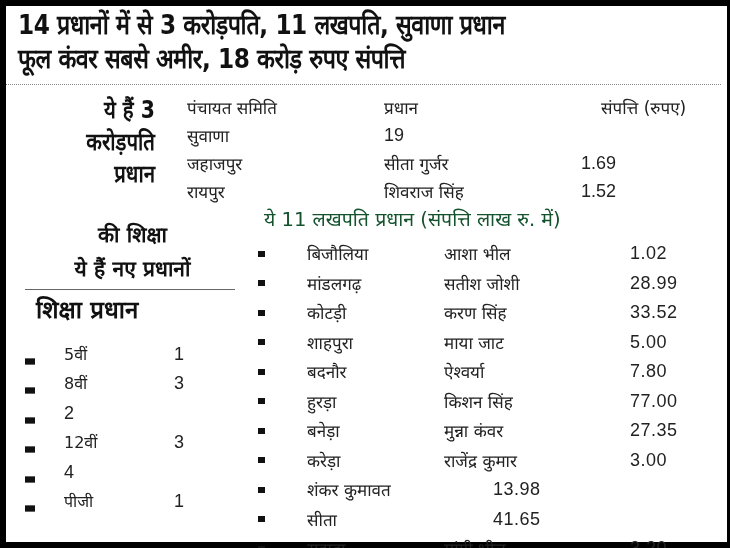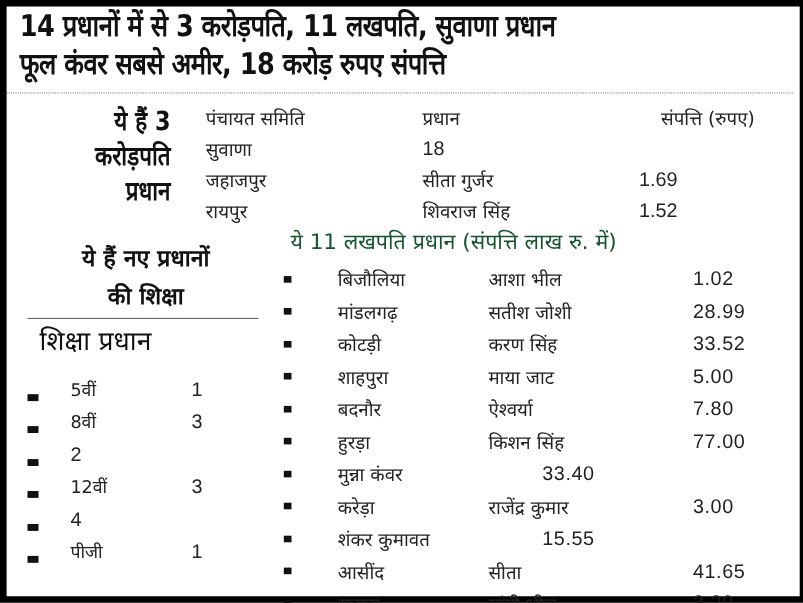--- a/index.html
+++ b/index.html
@@ -44,21 +44,21 @@
     
     .edu-title {
       position: absolute; left: 20px; top: 218px; width: 225px;
       text-align: center; font-weight: bold; font-size: 21px; line-height: 34px;
       color: #111;
     }
     .edu-line {
       position: absolute; left: 25px; top: 289px; width: 210px; height: 1px; background: #666;
     }
     .edu-head {
-      position: absolute; left: 36px; top: 293px; font-weight: normal; font-size: 24px;
+      position: absolute; left: 36px; top: 293px; font-weight: bold; font-size: 24px;
       line-height: 34px; color: #111;
     }
     .edu-list { position: absolute; left: 22px; top: 335px; width: 220px; }
     .edu-row { display: flex; align-items: flex-end; height: 29.5px; font-size: 16px; color: #222; }
     .edu-row .bul { width: 10px; height: 7px; background: #111; margin-left: 3px; margin-right: 29px; transform: scaleY(0.9); }
     .edu-row .lbl { width: 110px; }
     .edu-row .num { font-family: "Liberation Sans", sans-serif; font-size: 18px; }
 
     
     .lakh-title {
@@ -89,37 +89,37 @@
   <div>प्रधान</div>
 </div>
 <div class="crore-table">
   <div class="crore-row hdr">
     <span class="c1">पंचायत समिति</span>
     <span class="c2">प्रधान</span>
     <span class="c3">संपत्ति (रुपए)</span>
   </div>
   <div class="crore-row">
     <span class="c1">सुवाणा</span>
-    <span class="c3">18</span>
+    <span class="c3">19</span>
   </div>
   <div class="crore-row">
     <span class="c1">जहाजपुर</span>
     <span class="c2">सीता गुर्जर</span>
     <span class="c3">1.69</span>
   </div>
   <div class="crore-row">
     <span class="c1">रायपुर</span>
     <span class="c2">शिवराज सिंह</span>
     <span class="c3">1.52</span>
   </div>
 </div>
 
 <div class="edu-title">
+  <div>की शिक्षा</div>
   <div>ये हैं नए प्रधानों</div>
-  <div>की शिक्षा</div>
 </div>
 <div class="edu-line"></div>
 <div class="edu-head">शिक्षा प्रधान</div>
 <div class="edu-list">
   <div class="edu-row">
     <span class="bul"></span>
     <span class="lbl">5वीं</span>
     <span class="num">1</span>
   </div>
   <div class="edu-row">
@@ -180,37 +180,37 @@
     <span class="c3">7.80</span>
   </div>
   <div class="lakh-row">
     <span class="bul"></span>
     <span class="c1">हुरड़ा</span>
     <span class="c2">किशन सिंह</span>
     <span class="c3">77.00</span>
   </div>
   <div class="lakh-row">
     <span class="bul"></span>
+    <span class="c1">बनेड़ा</span>
     <span class="c2">मुन्ना कंवर</span>
-    <span class="c3">33.40</span>
+    <span class="c3">27.35</span>
   </div>
   <div class="lakh-row">
     <span class="bul"></span>
     <span class="c1">करेड़ा</span>
     <span class="c2">राजेंद्र कुमार</span>
     <span class="c3">3.00</span>
   </div>
   <div class="lakh-row">
     <span class="bul"></span>
     <span class="c2">शंकर कुमावत</span>
-    <span class="c3">15.55</span>
-  </div>
-  <div class="lakh-row">
-    <span class="bul"></span>
-    <span class="c1">आसींद</span>
+    <span class="c3">13.98</span>
+  </div>
+  <div class="lakh-row">
+    <span class="bul"></span>
     <span class="c2">सीता</span>
     <span class="c3">41.65</span>
   </div>
   <div class="lakh-row">
     <span class="bul"></span>
     <span class="c1">सहाड़ा</span>
     <span class="c2">मांगी भील</span>
     <span class="c3">3.20</span>
   </div>
 </div>

